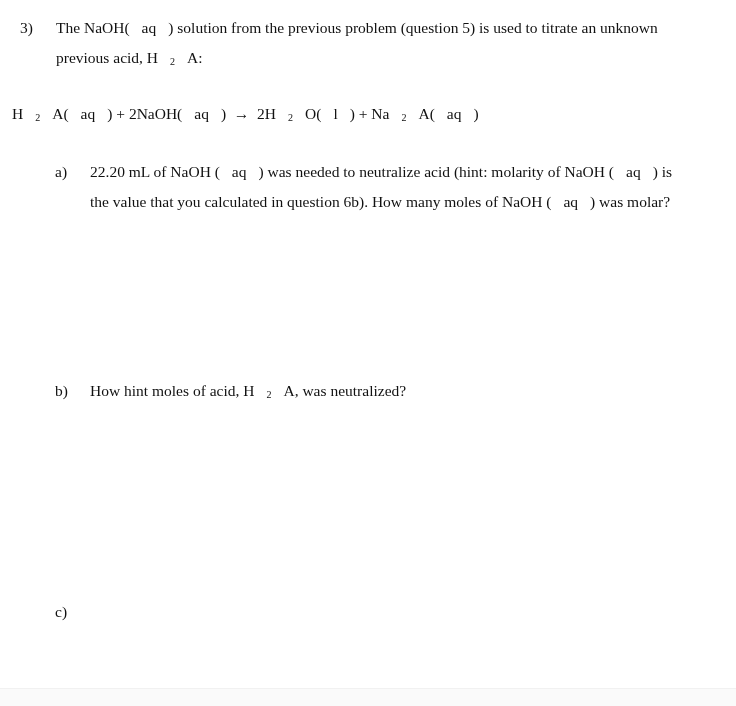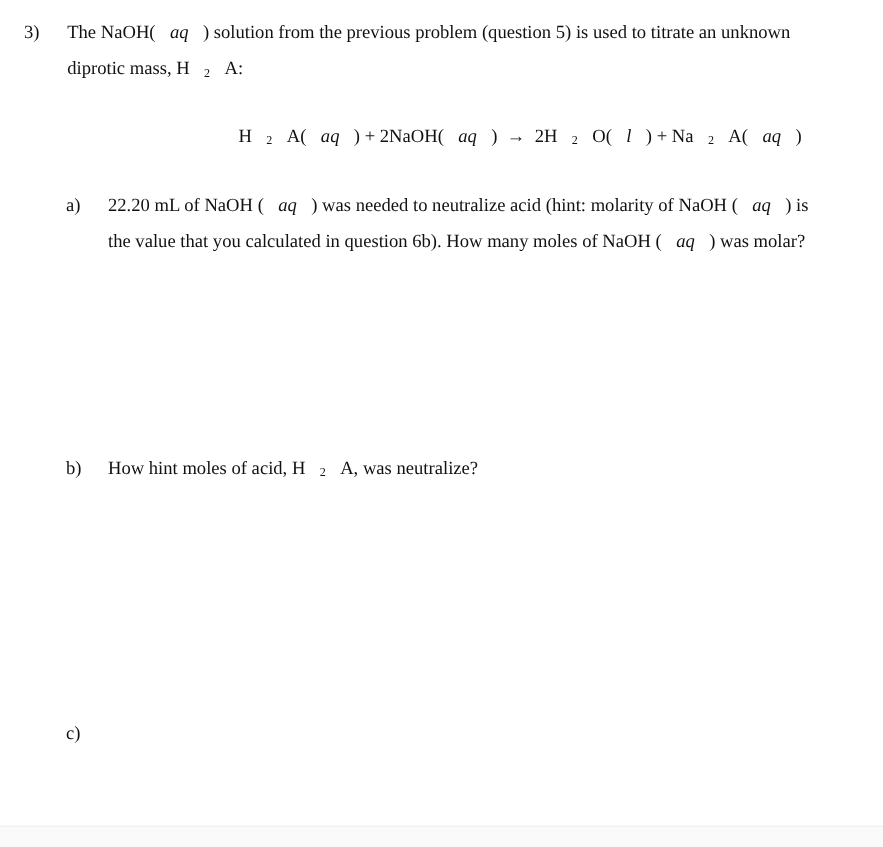--- a/index.html
+++ b/index.html
@@ -9,21 +9,21 @@
     -webkit-font-smoothing:antialiased;
   }
   .page{
     position:relative;
     width:736px;
     height:706px;
     background:#ffffff;
     overflow:hidden;
   }
   .rich span, .rich sub{white-space:pre-wrap;margin-left:12px;}
-  .it{font-style:italic;}
+  .it{}
   sub{
     font-size:0.65em;
     line-height:0;
     vertical-align:-0.18em;
   }
   .intro-row{
     display:flex;
     padding:13px 20px 0 20px;
     font-size:15.5px;
     line-height:30px;
@@ -32,21 +32,21 @@
     width:24px;
     flex:none;
   }
   .q-text{
     flex:1;
     max-width:620px;
   }
   .equation{
     margin-top:26px;
     margin-right:68px;
-    text-align:right;
+    text-align:left;
     font-size:15.5px;
     line-height:30px;
   }
   .part{
     display:flex;
     margin-left:55px;
     font-size:15.5px;
     line-height:30px;
   }
   .part-label{
@@ -68,33 +68,33 @@
     border-top:1px solid #f1f1f1;
   }
 </style>
 </head>
 <body>
 
 <div class="page">
 
   <div class="intro-row">
     <span class="q-num">3)</span>
-    <div class="q-text rich"><span>The NaOH(</span><span class="it">aq</span><span>) solution from the previous problem (question 5) is used to titrate an unknown</span><br><span>diprotic mass, H</span><sub>2</sub><span>A:</span></div>
+    <div class="q-text rich"><span>The NaOH(</span><span class="it">aq</span><span>) solution from the previous problem (question 5) is used to titrate an unknown</span><br><span>previous acid, H</span><sub>2</sub><span>A:</span></div>
   </div>
 
   <div class="equation rich"><span>H</span><sub>2</sub><span>A(</span><span class="it">aq</span><span>) + 2NaOH(</span><span class="it">aq</span><span>)  →  2H</span><sub>2</sub><span>O(</span><span class="it">l</span><span>) + Na</span><sub>2</sub><span>A(</span><span class="it">aq</span><span>)</span></div>
 
   <div class="part part-a">
     <span class="part-label">a)</span>
     <div class="part-text rich"><span>22.20 mL of NaOH (</span><span class="it">aq</span><span>) was needed to neutralize acid (hint: molarity of NaOH (</span><span class="it">aq</span><span>) is</span><br><span>the value that you calculated in question 6b). How many moles of NaOH (</span><span class="it">aq</span><span>) was molar?</span></div>
   </div>
 
   <div class="part part-b">
     <span class="part-label">b)</span>
-    <div class="part-text rich"><span>How hint moles of acid, H</span><sub>2</sub><span>A, was neutralize?</span></div>
+    <div class="part-text rich"><span>How hint moles of acid, H</span><sub>2</sub><span>A, was neutralized?</span></div>
   </div>
 
   <div class="part part-c">
     <span class="part-label">c)</span>
   </div>
 
   <div class="footer-strip"></div>
 
 </div>
 

